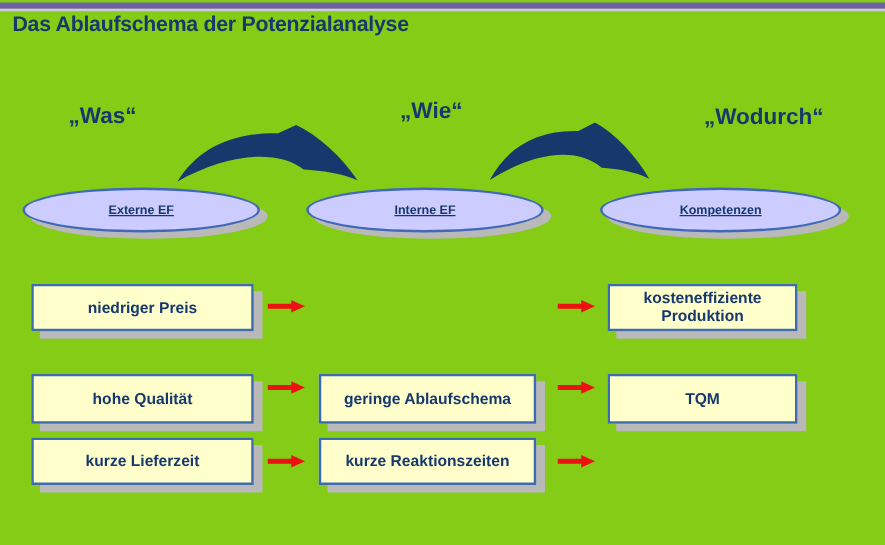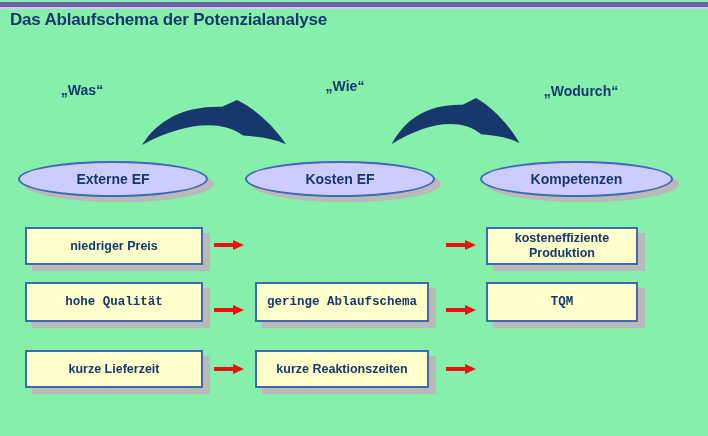--- a/index.html
+++ b/index.html
@@ -1,80 +1,80 @@
 <!DOCTYPE html>
 <html style="--navy: #17386d; --purple-bar: #6f5fa6; --purple-bar-light: #cfc8e6; --ellipse-fill: #ccccff; --ellipse-border: #4169b8; --box-fill: #ffffcc; --box-border: #3e6ab0; --arrow-red: #ee1111; --shadow: #b9b9b9;"><head>
 <meta charset="utf-8">
 <style>
   html,body { margin:0; padding:0; background:#fff; }
   .canvas {
-    position:relative; width:708px; height:436px; background:#86efac;
+    position:relative; width:708px; height:436px; background:#84cc16;
     font-family:"Liberation Sans", sans-serif; overflow:hidden;
   }
   .topbar { position:absolute; left:0; top:2px; width:708px; height:5px; background:var(--purple-bar,#6f5fa6); }
   .topbar-light { position:absolute; left:0; top:7px; width:708px; height:2px; background:var(--purple-bar-light,#cfc8e6); }
   .title {
     position:absolute; left:10px; top:11px; margin:0;
     font-size:17px; line-height:18px; font-weight:bold; letter-spacing:-0.2px;
     color:var(--navy,#17386d);
   }
   .stage-label {
     position:absolute; width:120px; text-align:center;
-    font-size:14px; font-weight:bold; color:var(--navy,#17386d);
+    font-size:18px; font-weight:bold; color:var(--navy,#17386d);
   }
   .swoosh { position:absolute; color:var(--navy,#17386d); }
   .ellipse {
-    position:absolute; top:161px; width:190px; height:36px; box-sizing:border-box;
+    position:absolute; top:150px; width:190px; height:36px; box-sizing:border-box;
     background:var(--ellipse-fill,#ccccff); border:2px solid var(--ellipse-border,#4169b8);
     border-radius:50%;
     box-shadow:6px 5px 0 0 var(--shadow,#b9b9b9);
     display:flex; align-items:center; justify-content:center;
-    font-size:14px; font-weight:bold; color:var(--navy,#17386d);
+    font-size:10px; font-weight:bold; color:var(--navy,#17386d);text-decoration:underline;
   }
   .box {
     position:absolute; box-sizing:border-box;
     background:var(--box-fill,#ffffcc); border:2px solid var(--box-border,#3e6ab0);
     box-shadow:7px 6px 0 0 var(--shadow,#b9b9b9);
     display:flex; align-items:center; justify-content:center; text-align:center;
     font-size:12.5px; line-height:15px; font-weight:bold; color:var(--navy,#17386d);
     white-space:pre-line;
   }
   .c1 { left:25px;  width:178px;text-align:center; }
   .c2 { left:255px; width:174px; }
   .c3 { left:486px; width:152px; }
   .r1 { top:227px; height:38px; }
-  .r2 { top:282px; height:40px;font-family:Liberation Mono, monospace; }
+  .r2 { top:299px; height:40px; }
   .r3 { top:350px; height:38px; }
   .red-arrow { position:absolute; width:31px; height:12px; color:var(--arrow-red,#ee1111); }
   .g1 { left:214px; } .g2 { left:446px; }
   .ar1 { top:239px; } .ar2 { top:304px; } .ar3 { top:363px; }
 </style>
 </head>
 <body>
 
 <div class="canvas">
 
   <div class="topbar"></div>
   <div class="topbar-light"></div>
 
   <h1 class="title">Das Ablaufschema der Potenzialanalyse</h1>
 
   <div class="stage-label" style="left:22px; top:82px;">„Was“</div>
   <div class="stage-label" style="left:285px; top:78px;">„Wie“</div>
-  <div class="stage-label" style="left:521px; top:83px;">„Wodurch“</div>
+  <div class="stage-label" style="left:551px; top:83px;">„Wodurch“</div>
 
   <svg class="swoosh" style="left:140px; top:100px;" width="150" height="48" viewBox="0 0 150 50" preserveAspectRatio="none">
     <path fill="currentColor" d="M2,47 C18,20 45,6 82,7 L97,0 C115,9 133,26 146,46 C133,40 118,38 103,37 C80,19 40,25 2,47 Z"></path>
   </svg>
   <svg class="swoosh" style="left:390px; top:98px;" width="133" height="49" viewBox="0 0 150 50" preserveAspectRatio="none">
     <path fill="currentColor" d="M2,47 C18,20 45,6 82,7 L97,0 C115,9 133,26 146,46 C133,40 118,38 103,37 C80,19 40,25 2,47 Z"></path>
   </svg>
 
   <div class="ellipse" style="left:18px;">Externe EF</div>
-  <div class="ellipse" style="left:245px;">Kosten EF</div>
+  <div class="ellipse" style="left:245px;">Interne EF</div>
   <div class="ellipse" style="left:480px; width:193px;">Kompetenzen</div>
 
   <div class="box c1 r1">niedriger Preis</div>
   <svg class="red-arrow g1 ar1" viewBox="0 0 31 12">
     <path fill="currentColor" d="M0,4 L19,4 L19,1 L30,6 L19,11 L19,8 L0,8 Z"></path>
   </svg>
   <svg class="red-arrow g2 ar1" viewBox="0 0 31 12">
     <path fill="currentColor" d="M0,4 L19,4 L19,1 L30,6 L19,11 L19,8 L0,8 Z"></path>
   </svg>
   <div class="box c3 r1">kosteneffiziente

